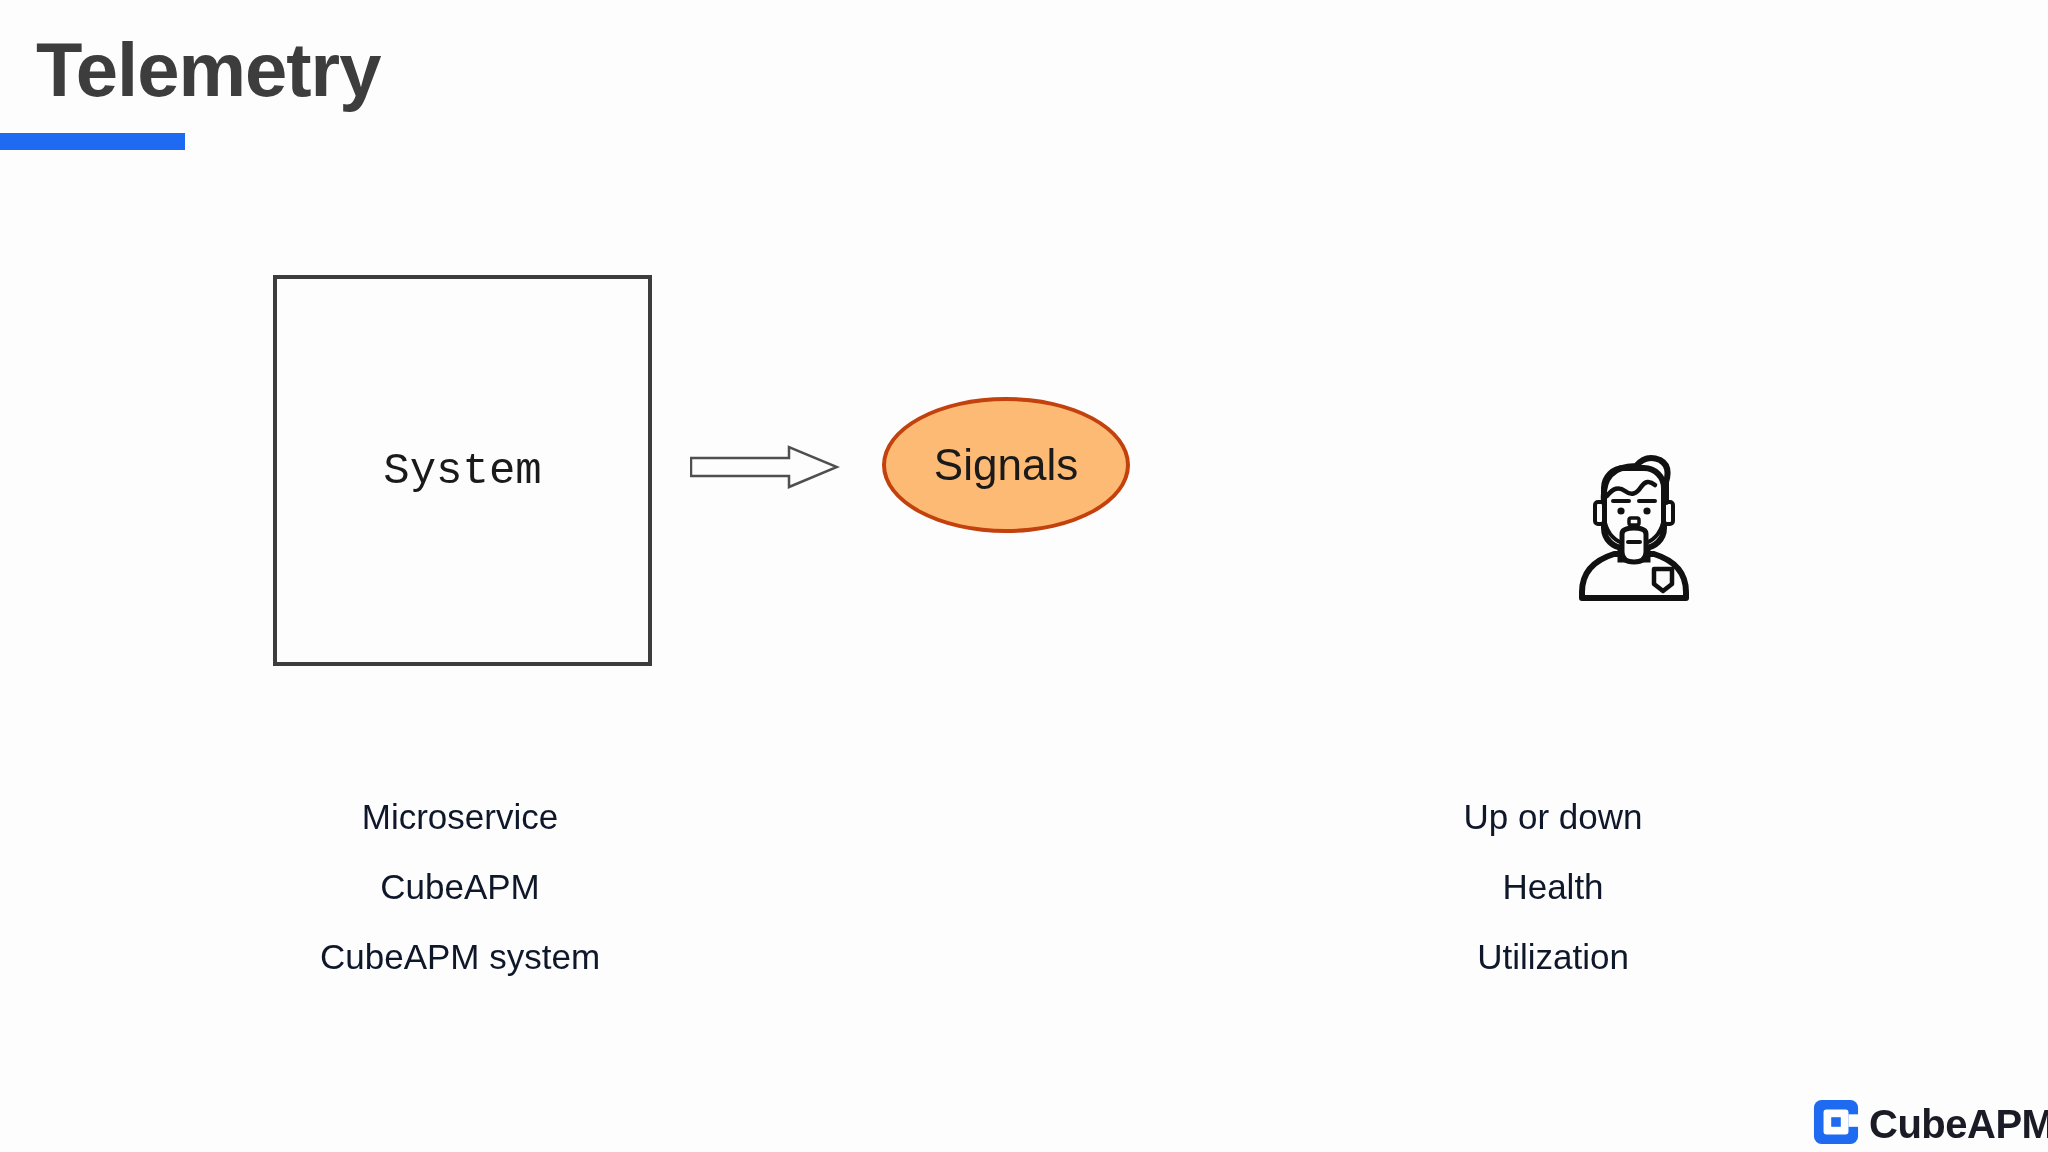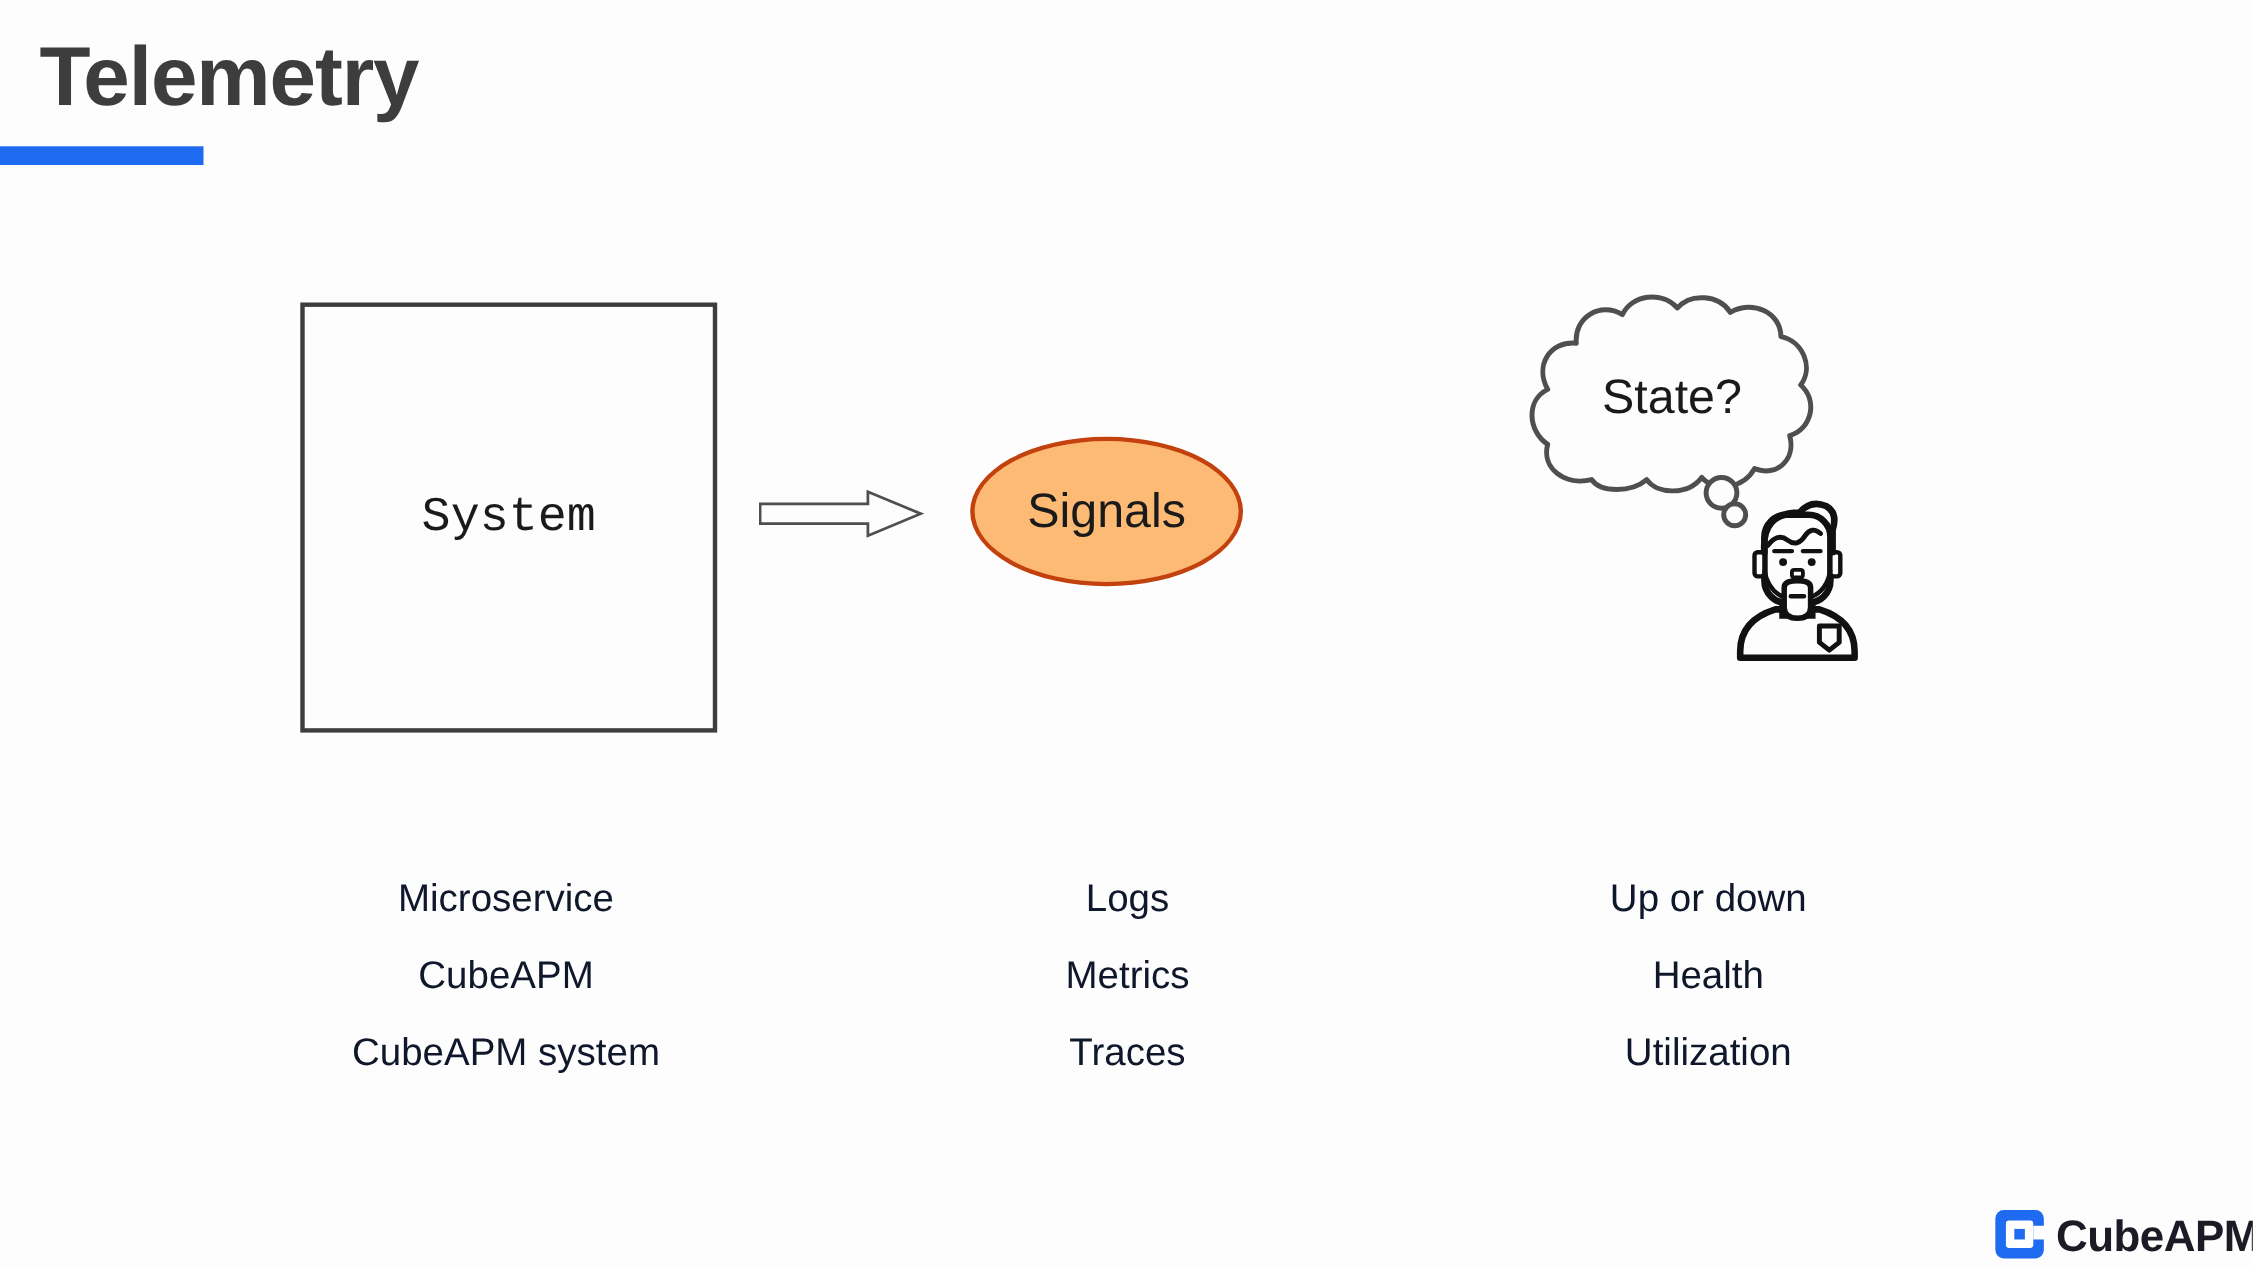--- a/index.html
+++ b/index.html
@@ -149,41 +149,20 @@
   <div class="arrow-wrap">
     <svg width="150" height="46" viewBox="0 0 150 46">
       <polygon points="1,14 99,14 99,3 147,23 99,43 99,32 1,32" fill="#fdfdfd" stroke="#4f4f4f" stroke-width="2.5" stroke-linejoin="miter"></polygon>
     </svg>
   </div>
 
   <div class="signals-ellipse">
     <span class="shape-label">Signals</span>
   </div>
 
-  <div class="thought-group">
-    <svg width="270" height="240" viewBox="0 0 270 240">
-      <path d="M 62 172
-               C 38 178 16 162 22 140
-               C 4 128 2 100 22 90
-               C 10 68 24 46 48 48
-               C 46 24 70 10 90 22
-               C 98 4 126 0 140 16
-               C 152 2 178 4 188 20
-               C 208 8 234 20 234 42
-               C 254 46 264 70 252 86
-               C 268 100 262 126 242 132
-               C 248 154 230 170 210 162
-               C 200 180 174 184 162 170
-               C 150 186 122 186 112 172
-               C 98 184 70 184 62 172 Z" fill="#fdfdfd" stroke="#4f4f4f" stroke-width="4.5" stroke-linejoin="round"></path>
-      <circle cx="180" cy="184" r="14" fill="#fdfdfd" stroke="#4f4f4f" stroke-width="4.5"></circle>
-      <circle cx="192" cy="204" r="10" fill="#fdfdfd" stroke="#4f4f4f" stroke-width="4.5"></circle>
-    </svg>
-    <span class="thought-label">State?</span>
-  </div>
 
   <div class="person-wrap">
     <svg width="116" height="150" viewBox="0 0 116 150">
 
       <path d="M6 146 L6 140 Q6 112 38 102 L78 102 Q110 112 110 140 L110 146 Z" fill="#fdfdfd" stroke="#111111" stroke-width="6" stroke-linejoin="round"></path>
 
       <rect x="44" y="86" width="28" height="22" fill="#fdfdfd" stroke="#111111" stroke-width="5"></rect>
 
       <rect x="28" y="16" width="60" height="80" rx="20" fill="#fdfdfd" stroke="#111111" stroke-width="6"></rect>
 
@@ -207,25 +186,20 @@
       <path d="M52 90 L64 90" stroke="#111111" stroke-width="4" stroke-linecap="round"></path>
 
       <path d="M78 117 L96 117 L96 132 L87 139 L78 132 Z" fill="#fdfdfd" stroke="#111111" stroke-width="4.5" stroke-linejoin="round"></path>
     </svg>
   </div>
 
   <div class="column col-1">
     <div class="list-item">Microservice</div>
     <div class="list-item">CubeAPM</div>
     <div class="list-item">CubeAPM system</div>
-  </div>
-  <div class="column col-2">
-    <div class="list-item">Logs</div>
-    <div class="list-item">Metrics</div>
-    <div class="list-item">Traces</div>
   </div>
   <div class="column col-3">
     <div class="list-item">Up or down</div>
     <div class="list-item">Health</div>
     <div class="list-item">Utilization</div>
   </div>
 
   <div class="logo">
     <span>
       <svg width="46" height="48" viewBox="0 0 48 50">

